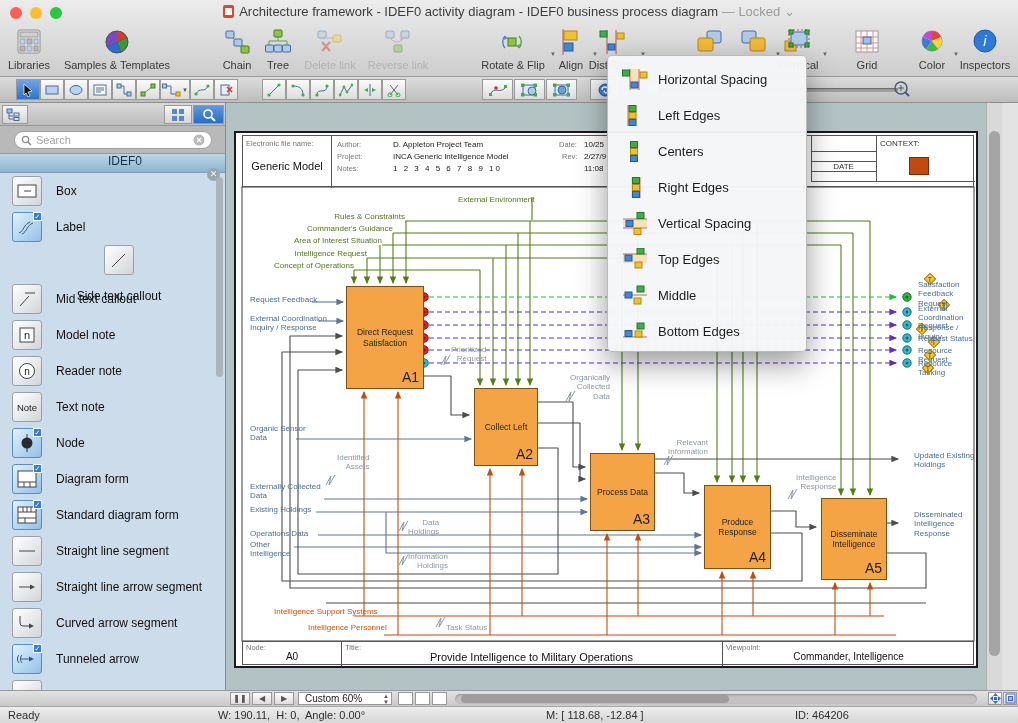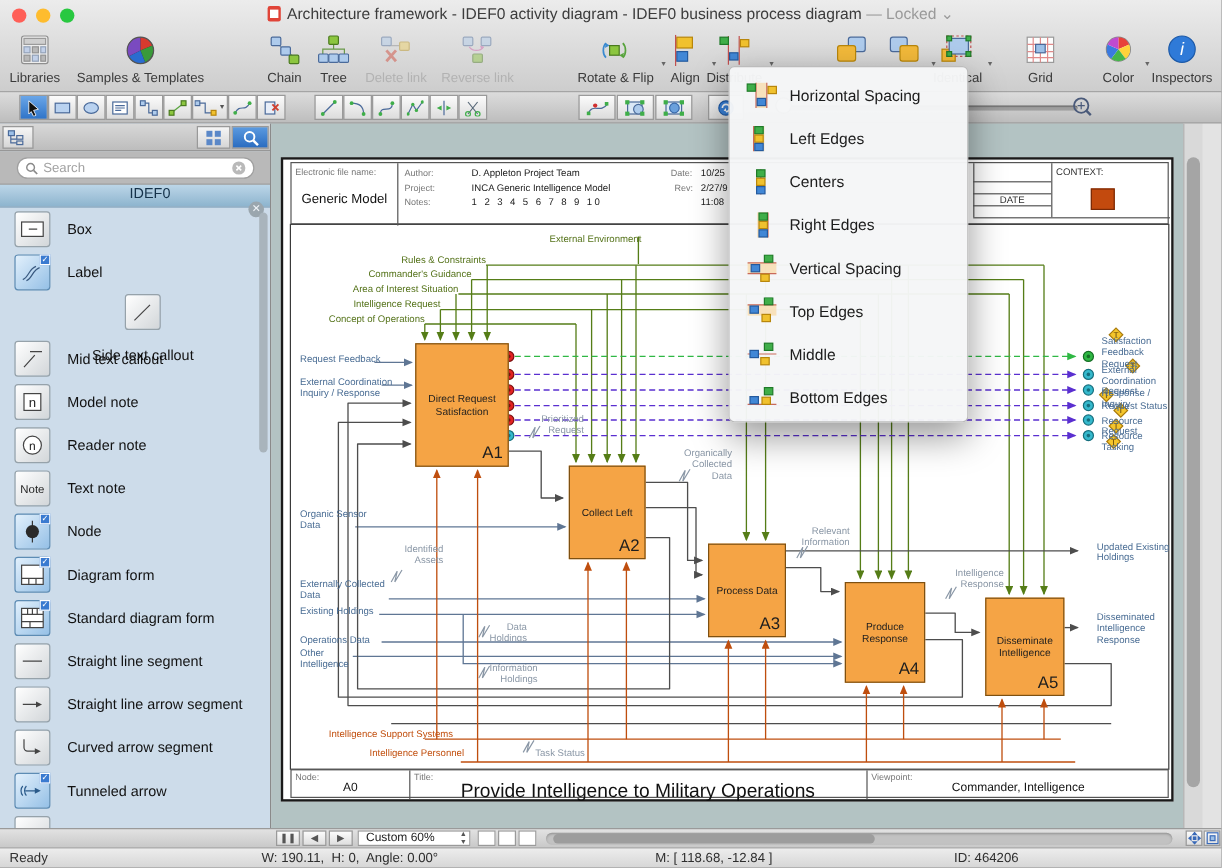--- a/index.html
+++ b/index.html
@@ -807,21 +807,21 @@
         <div class="abs" style="left:637px;top:3px;font-size:8px;color:#333;">CONTEXT:</div>
         <div class="abs" style="left:666px;top:21px;width:20px;height:18px;background:#c34a0e;border:1px solid #7a2a06;"></div>
       </div>
 
       <div style="left:6px;top:508px;width:732px;height:24px;border:1px solid #555;">
         <div class="abs fineline" style="left:98px;top:0;width:1px;height:24px;"></div>
         <div class="abs fineline" style="left:479px;top:0;width:1px;height:24px;"></div>
         <div class="abs hlabel" style="left:3px;top:1px;">Node:</div>
         <div class="abs" style="left:0;top:9px;width:98px;text-align:center;font-size:10px;color:#111;">A0</div>
         <div class="abs hlabel" style="left:102px;top:1px;">Title:</div>
-        <div class="abs" style="left:98px;top:9px;width:381px;text-align:center;font-size:16px;color:#111;">Provide Intelligence to Military Operations</div>
+        <div class="abs" style="left:98px;top:9px;width:381px;text-align:center;font-size:11px;color:#111;">Provide Intelligence to Military Operations</div>
         <div class="abs hlabel" style="left:483px;top:1px;">Viewpoint:</div>
         <div class="abs" style="left:479px;top:9px;width:253px;text-align:center;font-size:10px;color:#111;">Commander, Intelligence</div>
       </div>
 
       <div class="nbox" style="left:110px;top:153px;width:78px;height:103px;"><span>Direct Request
 Satisfaction</span><span class="code">A1</span></div>
       <div class="nbox" style="left:238px;top:255px;width:64px;height:78px;"><span>Collect Left</span><span class="code">A2</span></div>
       <div class="nbox" style="left:354px;top:320px;width:65px;height:78px;"><span>Process Data</span><span class="code">A3</span></div>
       <div class="nbox" style="left:468px;top:352px;width:67px;height:84px;"><span>Produce
 Response</span><span class="code">A4</span></div>

